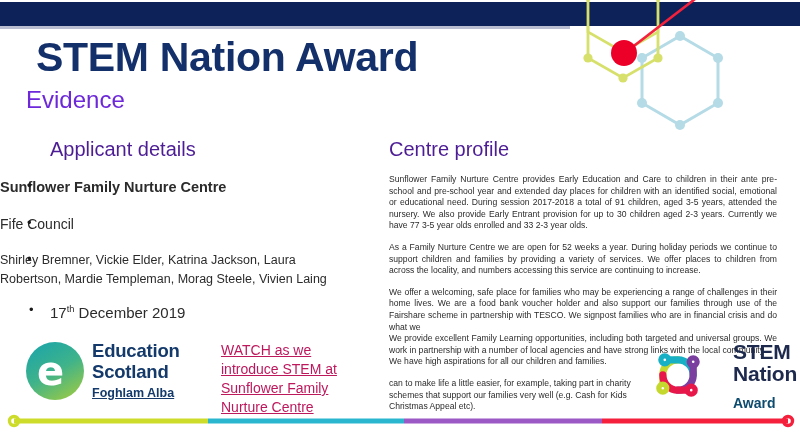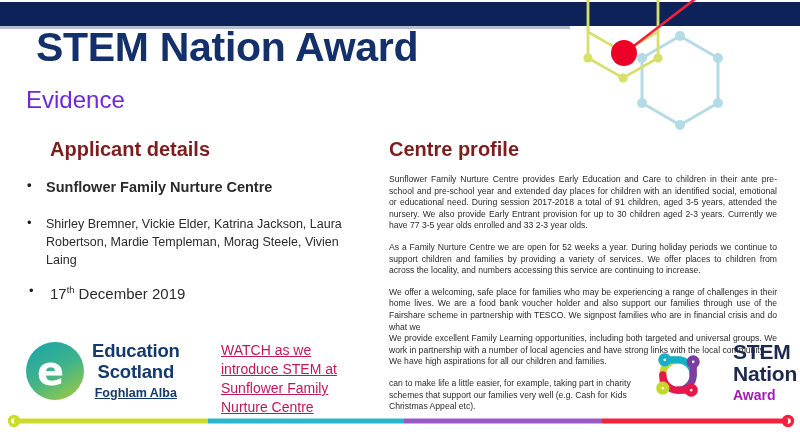--- a/index.html
+++ b/index.html
@@ -38,21 +38,21 @@
     right: 0; top: 0;
     width: 260px; height: 200px;
     z-index: 3;
     pointer-events: none;
   }
   .deco.behind { z-index: 1; }
 
   
   .page-title {
     position: absolute;
-    left: 36px; top: 24px;
+    left: 36px; top: 34px;
     font-size: 41px;
     font-weight: bold;
     color: #14306b;
     letter-spacing: -0.3px;
     z-index: 4;
   }
   .page-subtitle {
     position: absolute;
     left: 26px; top: 86px;
     font-size: 24px;
@@ -60,34 +60,33 @@
     z-index: 4;
   }
 
   
   .col-left {
     position: absolute;
     left: 0; top: 138px;
     width: 382px;
   }
   .heading {
-    color: #7f1d1d;
+    color: #4c1d95;
     font-size: 20px;
-    font-weight: bold;
+    font-weight: normal;
     margin: 0 0 16px 50px;
   }
   .bullets {
     list-style: none;
     margin: 0;
     padding: 0;
   }
   .bullets li {
     position: relative;
     margin: 0 0 16px 0;
-    padding-left: 46px;
     color: #2b2b2b;
     font-size: 12.5px;
     line-height: 1.42;
   }
   .bullets li::before {
     content: "\2022";
     position: absolute;
     left: 27px;
     top: -1px;
     color: #1a1a1a;
@@ -136,21 +135,20 @@
     color: #ffffff;
     font-size: 40px;
     font-weight: bold;
     line-height: 40px;
     font-family: "DejaVu Sans", sans-serif;
   }
   .es-text {
     position: absolute;
     left: 66px; top: 2px;
     color: #1b3b6f;
-    text-align: center;
   }
   .es-text .l1, .es-text .l2 {
     font-size: 18.5px;
     font-weight: bold;
     line-height: 21px;
     color: #143a6b;
     letter-spacing: -0.2px;
   }
   .es-text .l3 {
     font-size: 12.5px;
@@ -203,23 +201,23 @@
   .sna-text .l1, .sna-text .l2 {
     font-size: 21px;
     font-weight: bold;
     color: #1d2a4d;
     line-height: 22px;
     letter-spacing: -0.2px;
   }
   .sna-text .l3 {
     font-size: 14px;
     font-weight: bold;
-    color: #a21caf;
+    color: #0c4a6e;
     line-height: 16px;
-    margin-top: 2px;
+    margin-top: 10px;
   }
 
   
   .bottom-rule {
     position: absolute;
     left: 0; top: 414px;
     width: 800px; height: 14px;
   }
 </style>
 </head>
@@ -263,20 +261,21 @@
   <circle cx="84" cy="53" r="13" fill="#ec0028"></circle>
 </svg>
 
 <div class="page-title">STEM Nation Award</div>
 <div class="page-subtitle">Evidence</div>
 
 <div class="col-left">
   <div class="heading">Applicant details</div>
   <ul class="bullets">
     <li class="big">Sunflower Family Nurture Centre</li>
+    <li class="medium">Fife Council</li>
     <li class="names">Shirley Bremner, Vickie Elder, Katrina Jackson, Laura Robertson, Mardie Templeman,  Morag Steele, Vivien Laing</li>
     <li class="date"><span>17</span><sup>th</sup><span> December 2019</span></li>
   </ul>
 </div>
 
 <div class="es-logo">
   <div class="es-mark">
     <div class="es-e">e</div>
   </div>
   <div class="es-text">

